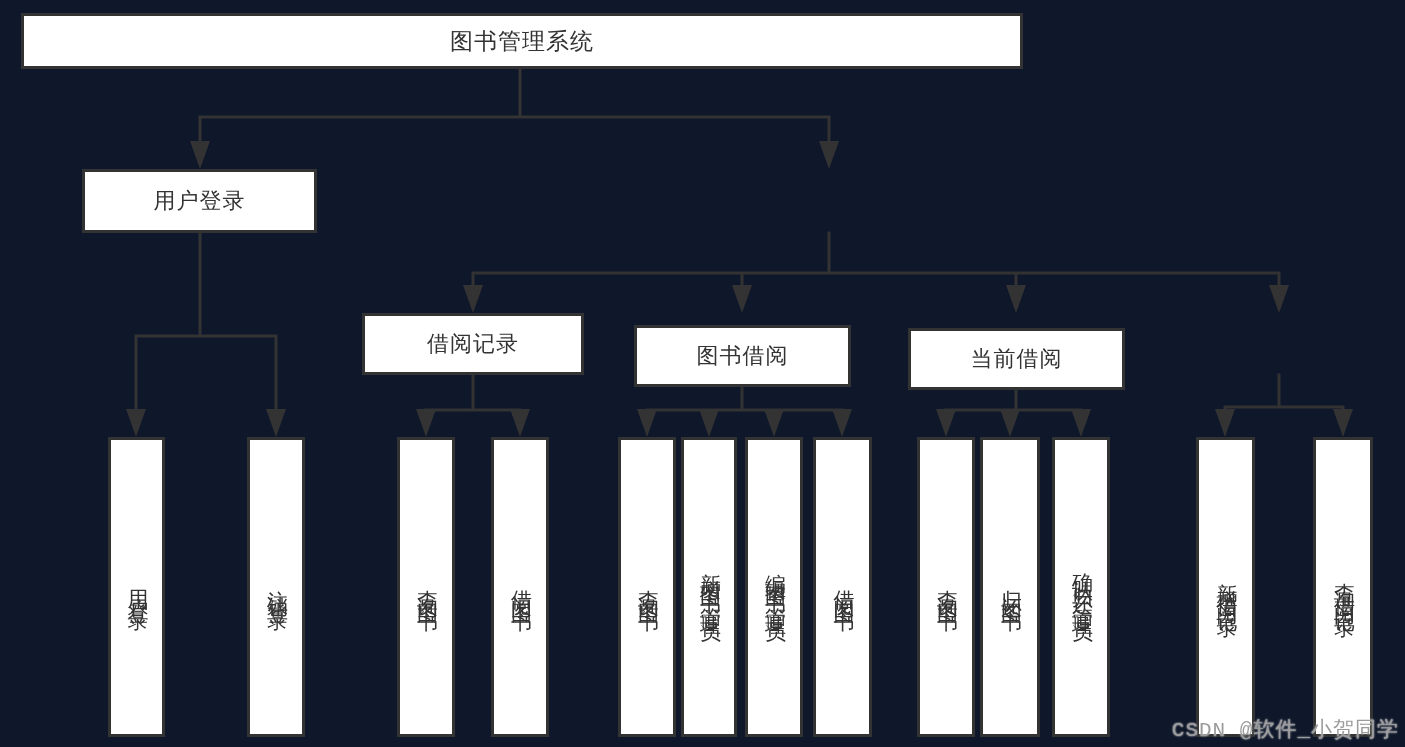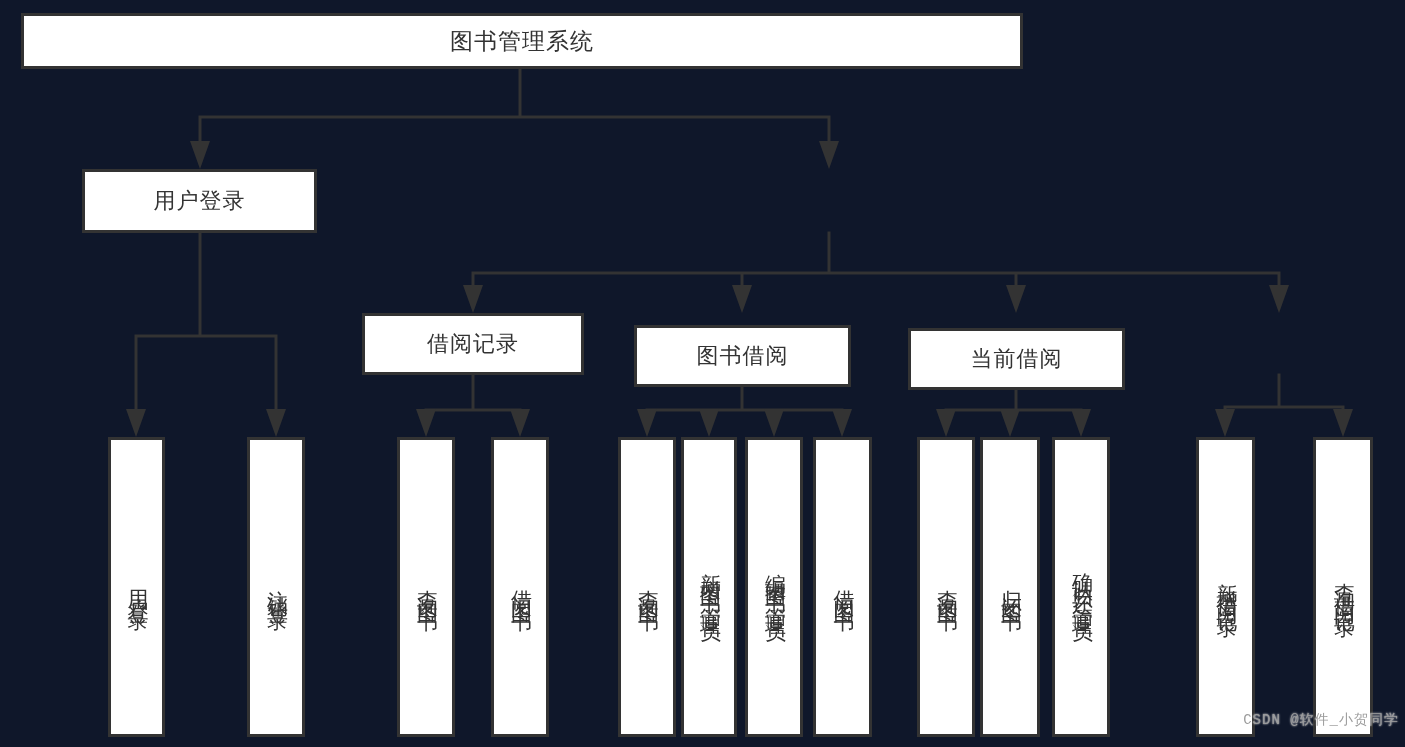--- a/index.html
+++ b/index.html
@@ -13,22 +13,22 @@
     display:flex;align-items:center;justify-content:center;
     white-space:nowrap;color:#333;
   }
   .h{font-size:22px;letter-spacing:1px;}
   .title{font-size:23px;}
   .v{
     writing-mode:vertical-rl;text-orientation:mixed;
     font-size:21px;letter-spacing:7px;line-height:1;
   }
   .watermark{
-    position:absolute;right:6px;bottom:18px;
-    font-size:14px;color:#9b9b9b;letter-spacing:1px;
+    position:absolute;right:6px;bottom:4px;
+    font-size:21px;color:#9b9b9b;letter-spacing:1px;
     text-shadow:0 0 2px #ffffff;z-index:5;
   }
   
   #n-root{left:21px;top:13px;width:1002px;height:56px;}
   #n-user-login{left:82px;top:169px;width:235px;height:64px;}
   #n-book-mgmt{left:712px;top:169px;width:235px;height:64px;}
   #n-new-books{left:362px;top:313px;width:222px;height:62px;}
   #n-book-borrow{left:634px;top:313px;width:217px;height:62px;margin-top:12px;}
   #n-current-borrow{left:908px;top:328px;width:217px;height:62px;}
   #n-borrow-records{left:1172px;top:313px;width:215px;height:62px;}

